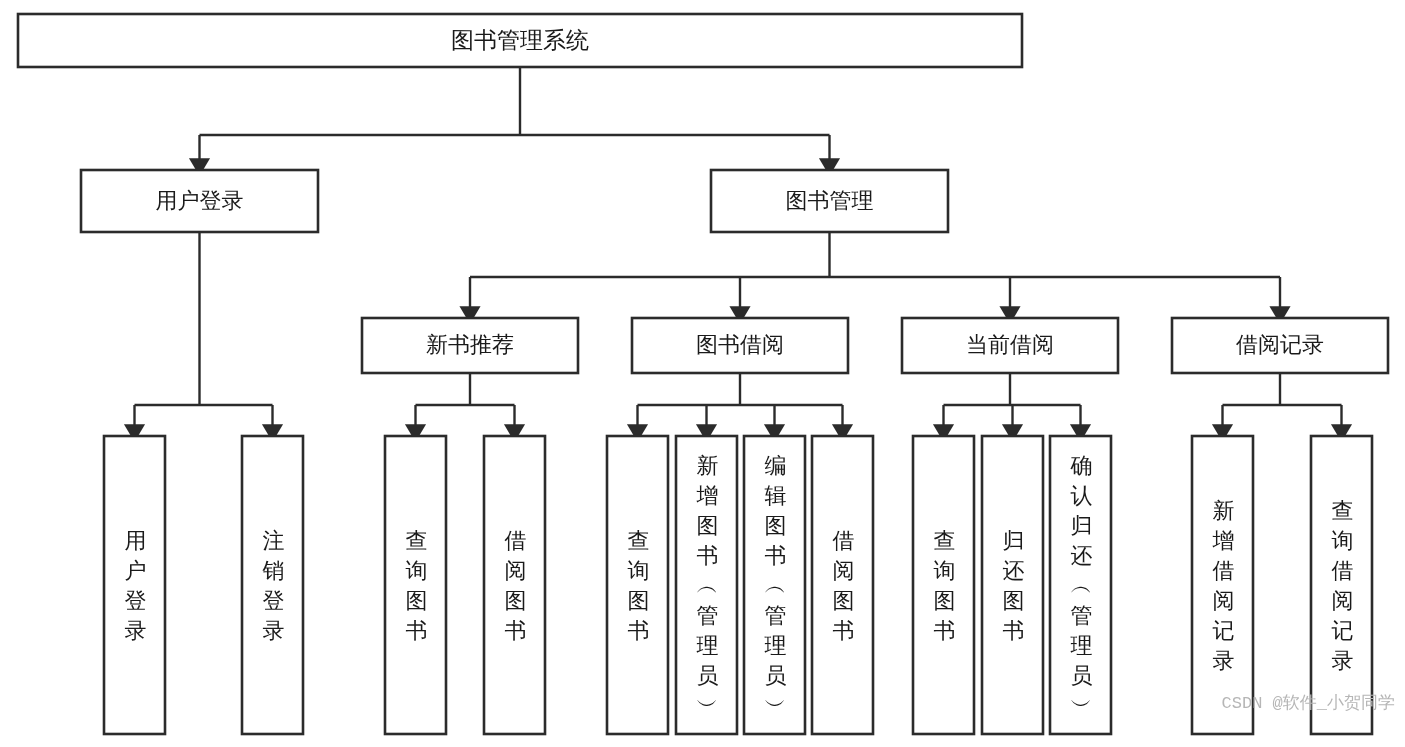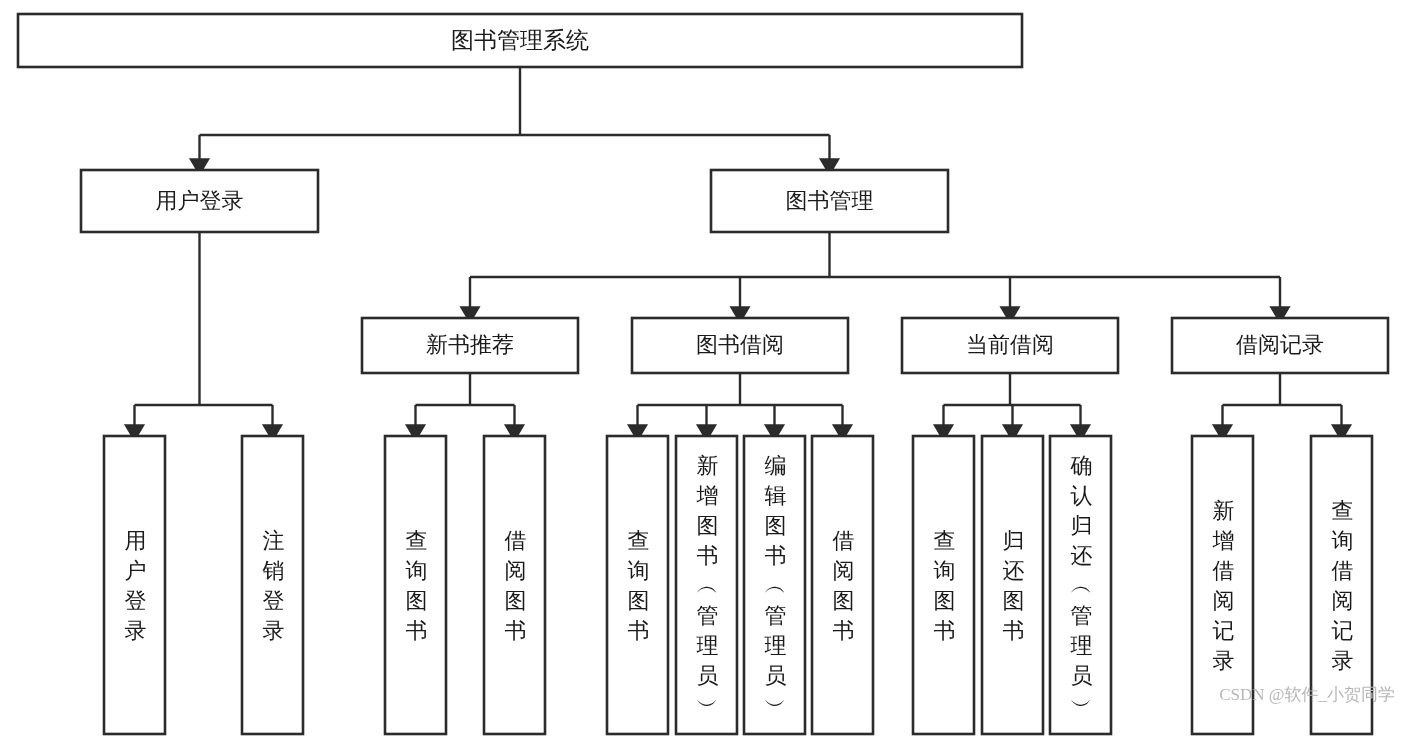--- a/index.html
+++ b/index.html
@@ -52,22 +52,22 @@
     dominant-baseline: middle;
   }
   .link-line {
     stroke: #2b2b2b;
     stroke-width: 2.4;
     fill: none;
   }
   .watermark {
     position: absolute;
     right: 10px;
-    bottom: 16px;
-    font-family: Liberation Serif, serif;
+    bottom: 8px;
+    font-family: Liberation Mono, monospace;
     font-size: 17px;
     color: #b6b6b6;
     white-space: nowrap;
     user-select: none;
   }
 </style>
 </head>
 <body>
 
 <div id="diagram-root">

